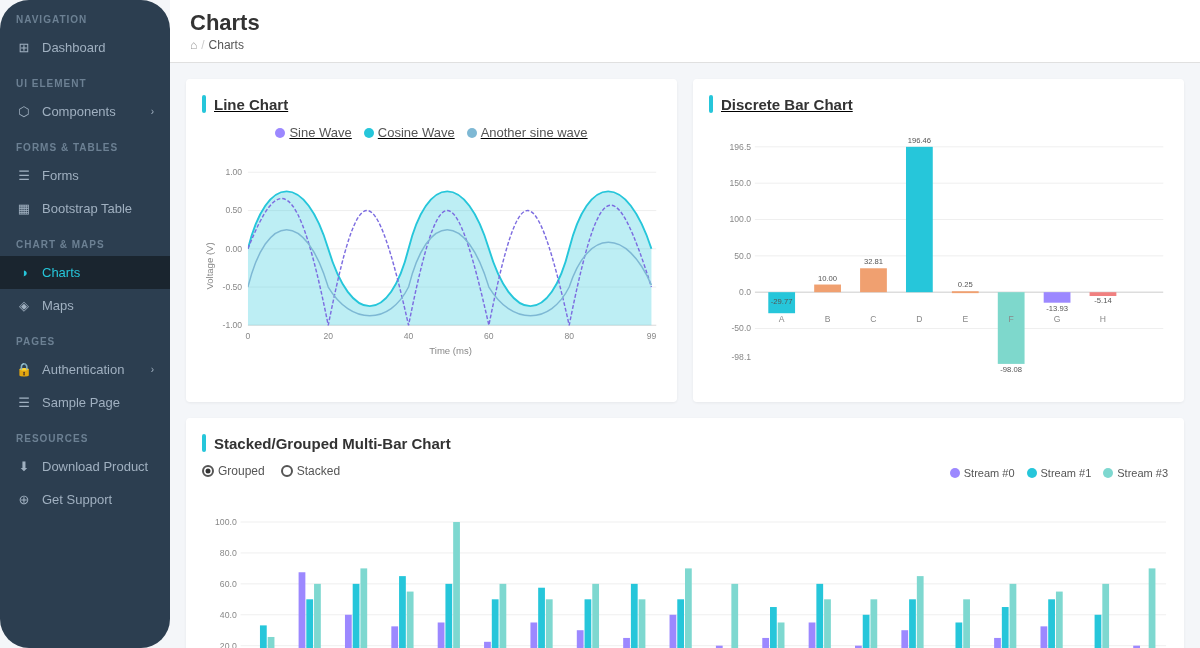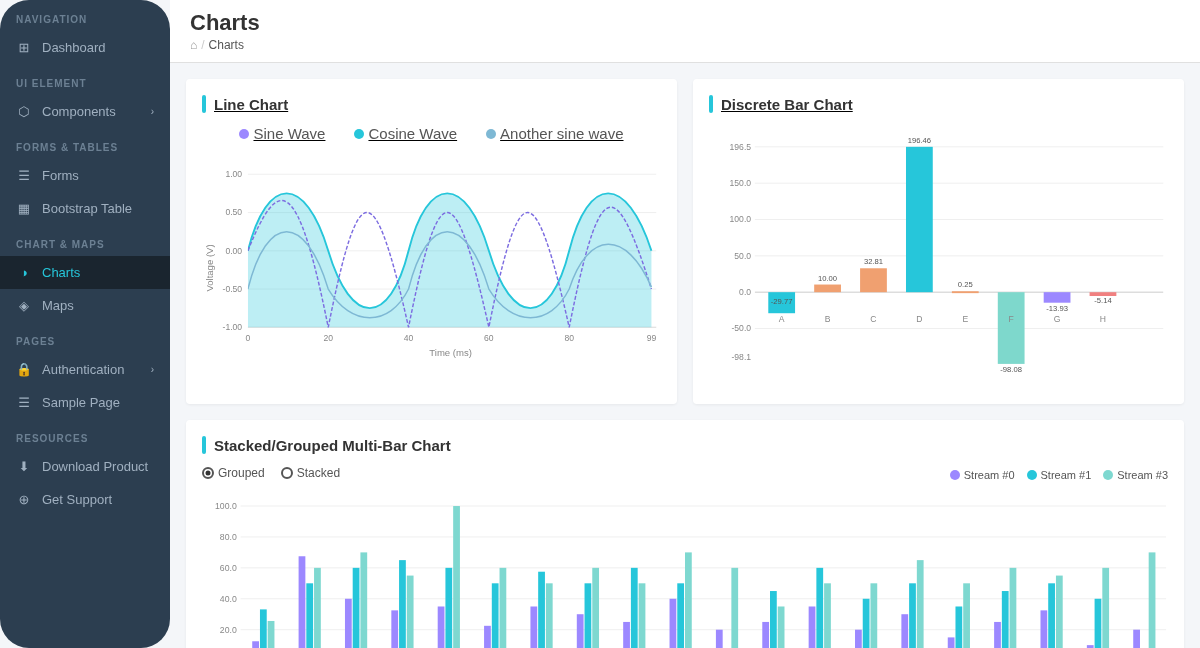--- a/index.html
+++ b/index.html
@@ -32,21 +32,21 @@
     .chart-card { background: #fff; border-radius: 4px; padding: 16px; flex: 1; box-shadow: 0 1px 3px rgba(0,0,0,0.06); }
     .chart-card.full { width: 100%; }
     .chart-title { font-size: 15px; font-weight: 600; color: #333; margin-bottom: 12px; display: flex; align-items: center; gap: 8px; }
     .chart-title::before { content: ''; display: inline-block; width: 4px; height: 18px; background: #26c6da; border-radius: 2px; }
 
     
     .line-chart-container { position: relative; width: 100%; height: 240px; }
     .bar-chart-container { position: relative; width: 100%; height: 240px; }
     .multi-bar-container { position: relative; width: 100%; height: 200px; }
 
-    .legend { display: flex; gap: 29px; justify-content: center; font-size: 15px; color: #555; margin-bottom: 6px; }
+    .legend { display: flex; gap: 12px; justify-content: center; font-size: 13px; color: #555; margin-bottom: 6px; }
     .legend-item { display: flex; align-items: center; gap: 4px; }
     .legend-dot { width: 10px; height: 10px; border-radius: 50%; display: inline-block; }
 
     .chart-options { display: flex; gap: 16px; font-size: 12px; color: #555; margin-bottom: 8px; }
     .radio-option { display: flex; align-items: center; gap: 4px; cursor: pointer; }
     .radio-circle { width: 12px; height: 12px; border-radius: 50%; border: 2px solid #555; display: inline-block; position: relative; }
     .radio-circle.filled::after { content: ''; position: absolute; top: 50%; left: 50%; transform: translate(-50%,-50%); width: 5px; height: 5px; border-radius: 50%; background: #333; }
 
     .multi-legend { display: flex; gap: 12px; font-size: 11px; color: #555; justify-content: flex-end; margin-bottom: 4px; }
 
@@ -238,21 +238,21 @@
             <text x="412" y="180" font-size="8" fill="#555" text-anchor="middle">-5.14</text>
           </svg>
         </div>
       </div>
     </div>
 
     <div class="chart-card full">
       <div class="chart-title">
         <span>Stacked/Grouped Multi-Bar Chart</span>
       </div>
-      <div style="display:flex; justify-content:space-between; align-items:center; margin-bottom:4px;">
+      <div style="display:flex; justify-content:space-between; align-items:center; margin-bottom:22px;">
         <div class="chart-options">
           <label class="radio-option">
             <span class="radio-circle filled"></span>
             <span>Grouped</span>
           </label>
           <label class="radio-option">
             <span class="radio-circle"></span>
             <span>Stacked</span>
           </label>
         </div>

